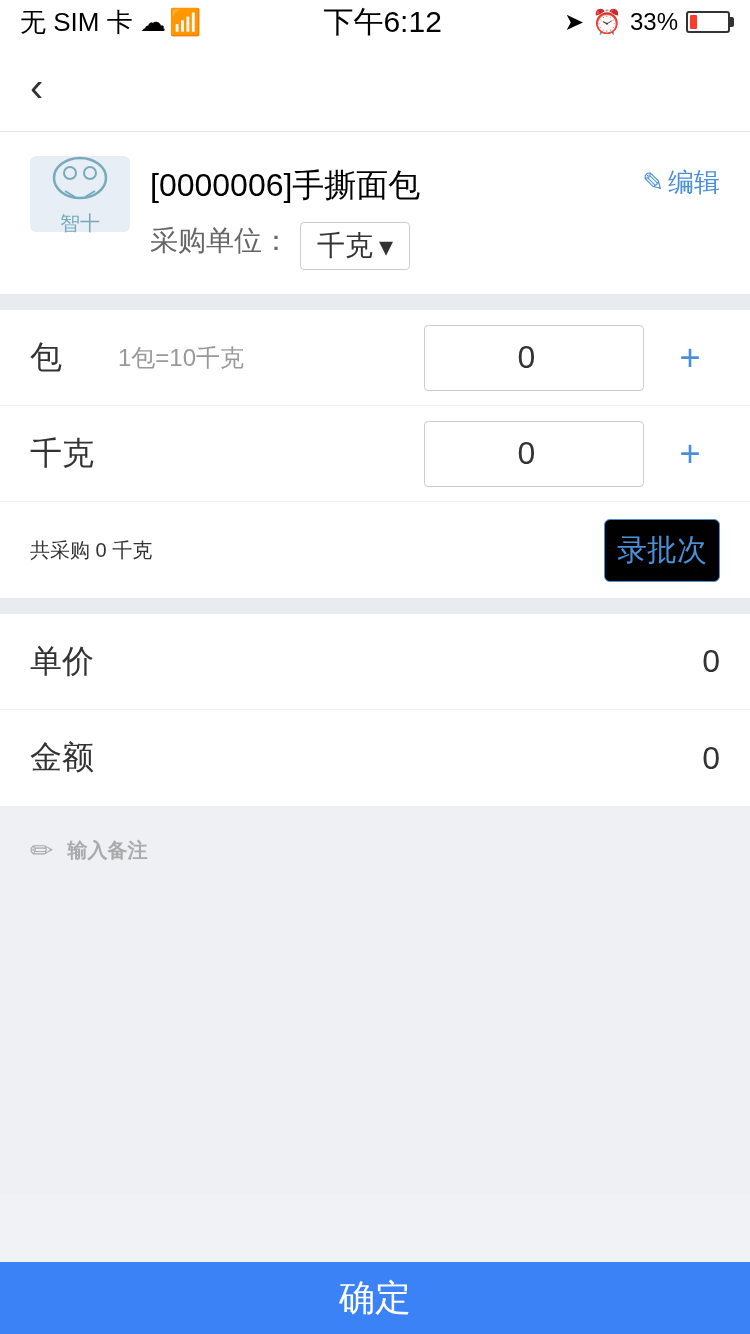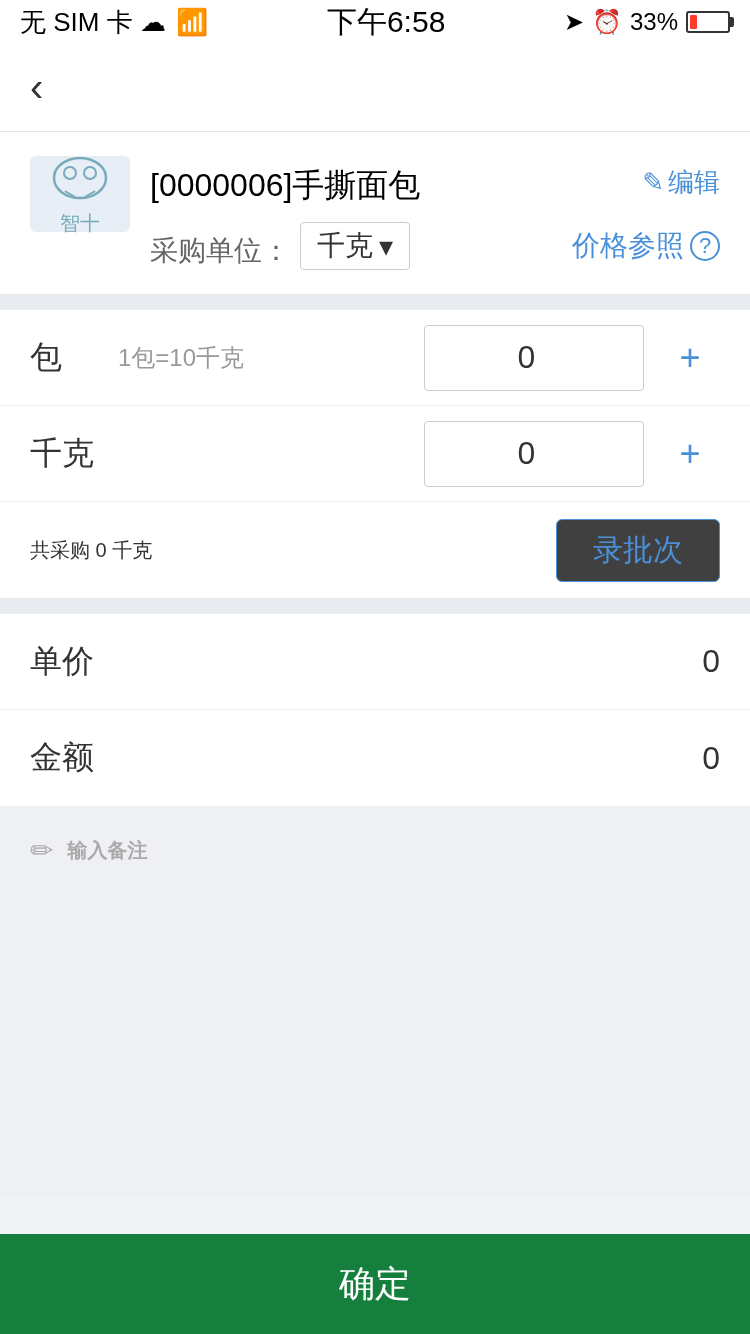--- a/index.html
+++ b/index.html
@@ -17,21 +17,21 @@
     .status-bar {
       height: 44px;
       background: #fff;
       display: flex;
       align-items: center;
       justify-content: space-between;
       padding: 0 20px;
       font-size: 26px;
       color: #000;
     }
-    .status-left { display: flex; align-items: center; gap: 10px; }
+    .status-left { display: flex; align-items: center; gap: 3px; }
     .status-center { font-size: 30px; font-weight: 500; }
     .status-right { display: flex; align-items: center; gap: 8px; font-size: 24px; }
     .battery-icon {
       display: inline-flex; align-items: center;
       width: 44px; height: 22px;
       border: 2px solid #333; border-radius: 3px; position: relative;
       padding: 2px;
     }
     .battery-icon::after {
       content: '';
@@ -190,24 +190,24 @@
       align-items: center;
       justify-content: space-between;
       padding: 0 30px;
       height: 96px;
       background: #fff;
     }
     .summary-text { font-size: 20px; color: #333; }
     .batch-btn {
       border: 1px solid #4a90d9;
       border-radius: 6px;
-      padding: 10px 36px;
+      padding: 10px 12px;
       font-size: 30px;
       color: #4a90d9;
-      background: #404040;
+      background: #000000;
       cursor: pointer;
     }
 
     
     .price-section { background: #fff; }
     .price-row {
       display: flex;
       align-items: center;
       justify-content: space-between;
       padding: 4px 30px;
@@ -232,22 +232,22 @@
     
     .empty-space {
       flex: 1;
       background: #eef0f4;
       min-height: 300px;
     }
 
     
     .confirm-btn {
       width: 750px;
-      height: 100px;
-      background: #15803d;
+      height: 72px;
+      background: #3b82f6;
       color: #fff;
       font-size: 36px;
       font-weight: 500;
       display: flex;
       align-items: center;
       justify-content: center;
       cursor: pointer;
       border: none;
       outline: none;
     }
@@ -264,21 +264,21 @@
 </head>
 <body>
 
 <div class="page-wrapper">
 
   <div class="status-bar">
     <div class="status-left">
       <span>无 SIM 卡 ☁</span>
       <span>📶</span>
     </div>
-    <div class="status-center">下午6:58</div>
+    <div class="status-center">下午6:12</div>
     <div class="status-right">
       <span>➤</span>
       <span>⏰</span>
       <span>33%</span>
       <div class="battery-icon">
         <div class="battery-fill"></div>
       </div>
     </div>
   </div>
 
@@ -305,30 +305,26 @@
       </div>
       <div class="product-info">
         <div class="product-name-row">
           <span class="product-name">[0000006]手撕面包</span>
           <span class="edit-btn">
             <span>✎</span>
             <span>编辑</span>
           </span>
         </div>
         <div class="unit-row">
-          <div style="display:flex;align-items:flex-end;gap:10px;">
+          <div style="display:flex;align-items:flex-start;gap:10px;">
             <span class="unit-label">采购单位：</span>
             <div class="unit-select">
               <span>千克</span>
               <span>▾</span>
             </div>
-          </div>
-          <div class="price-ref">
-            <span>价格参照</span>
-            <div class="price-ref-help">?</div>
           </div>
         </div>
       </div>
     </div>
 
     <div class="section-divider"></div>
 
     <div class="input-section">
 
       <div class="input-row">

